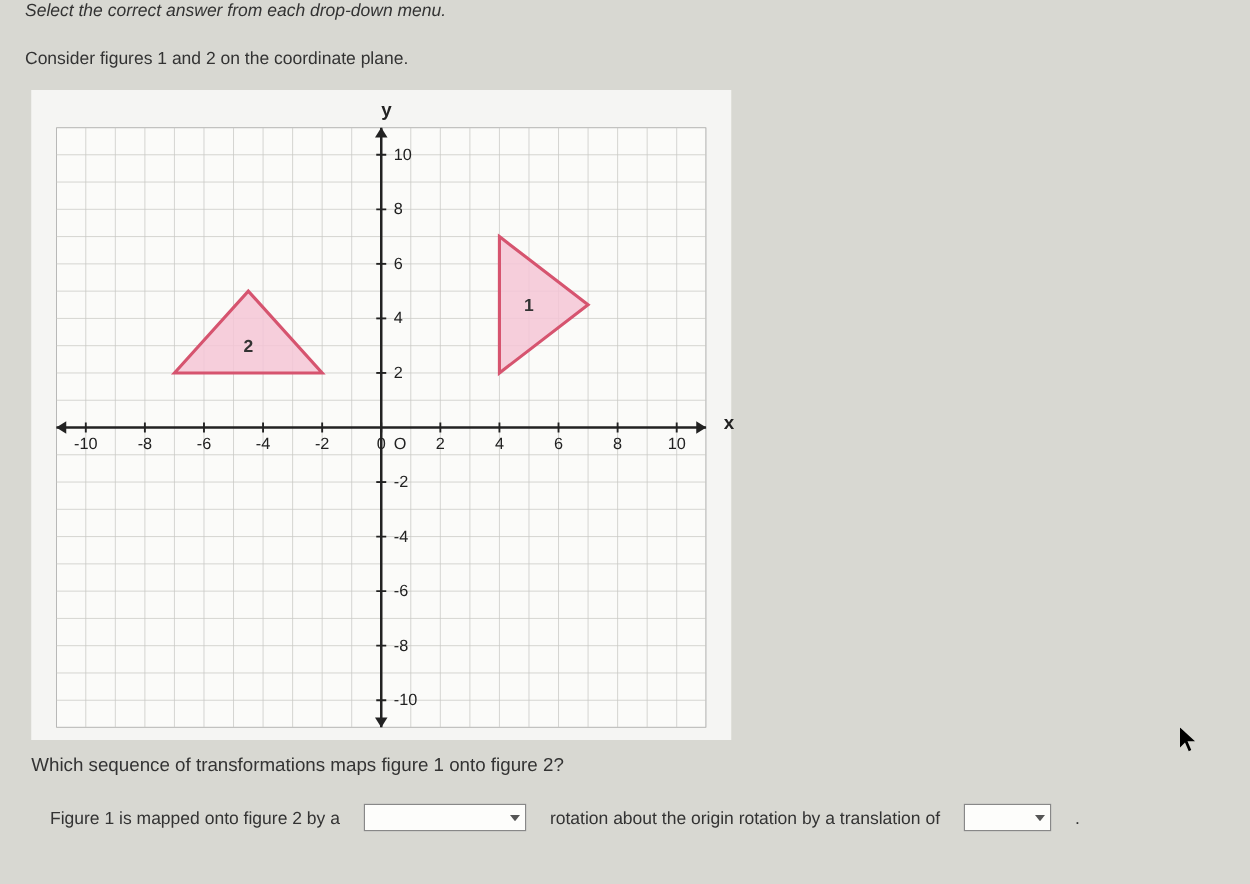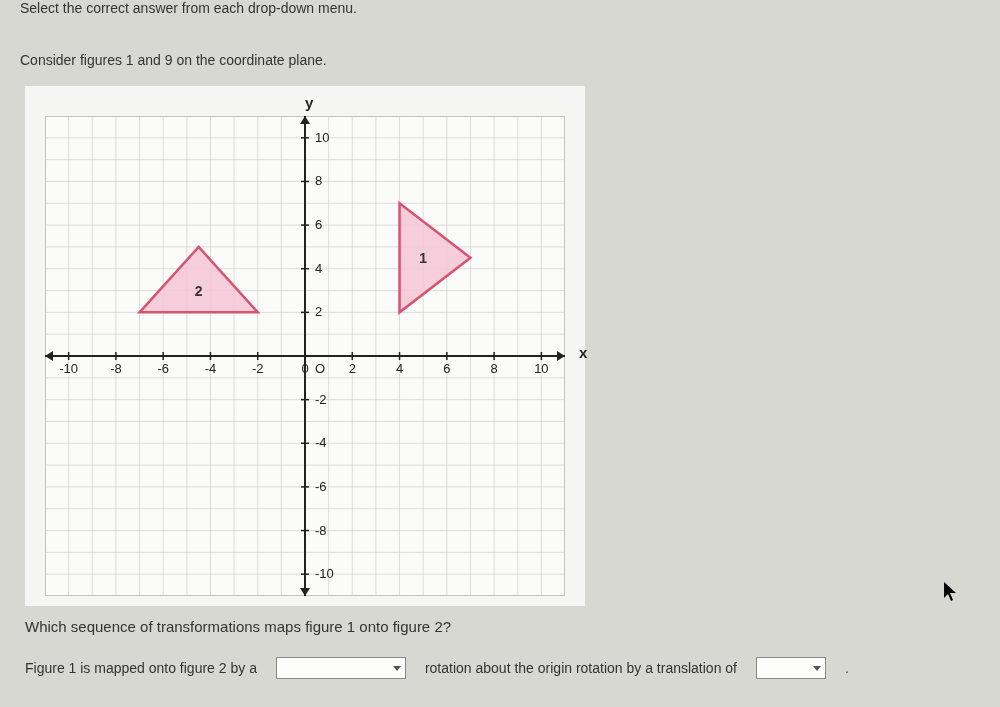--- a/index.html
+++ b/index.html
@@ -12,21 +12,22 @@
     height: 707px;
     position: relative;
     color: #222;
   }
   .content {
     padding: 0 20px;
   }
   .instruction {
     font-size: 14px;
     color: #333;
-    margin: 0 0 36px 0;
+    margin: 0 0 22px 0;
+    font-style: italic;
   }
   .subinstruction {
     font-size: 14px;
     color: #333;
     margin: 0 0 18px 0;
   }
   .chart-area {
     width: 560px;
     height: 520px;
     position: relative;
@@ -56,21 +57,21 @@
     font-size: 15px;
   }
   .question {
     font-size: 15px;
     color: #333;
     margin: 12px 0 22px 5px;
   }
   .answer-row {
     font-size: 14px;
     color: #333;
-    margin-left: 5px;
+    margin-left: 20px;
     display: flex;
     align-items: center;
     gap: 19px;
   }
   .dropdown {
     display: inline-block;
     width: 130px;
     height: 22px;
     border: 1px solid #888;
     background: #fdfdfb;
@@ -94,21 +95,21 @@
     bottom: 100px;
     font-size: 18px;
     color: #000;
   }
 </style>
 </head>
 <body>
 
 <div class="content">
   <p class="instruction">Select the correct answer from each drop-down menu.</p>
-  <p class="subinstruction">Consider figures 1 and 9 on the coordinate plane.</p>
+  <p class="subinstruction">Consider figures 1 and 2 on the coordinate plane.</p>
 
   <div class="chart-area">
     <span class="y-label">y</span>
     <span class="x-label">x</span>
     <div class="grid">
       <svg id="plane-svg" width="520" height="480">
           <rect x="0" y="0" width="520" height="480" fill="#fbfbf9" stroke="#888" stroke-width="1"></rect>
           <line x1="0" y1="0" x2="0" y2="480" stroke="#c8c8c4" stroke-width="0.6"></line>
           <line x1="23.636363636363637" y1="0" x2="23.636363636363637" y2="480" stroke="#c8c8c4" stroke-width="0.6"></line>
           <line x1="47.27272727272727" y1="0" x2="47.27272727272727" y2="480" stroke="#c8c8c4" stroke-width="0.6"></line>

